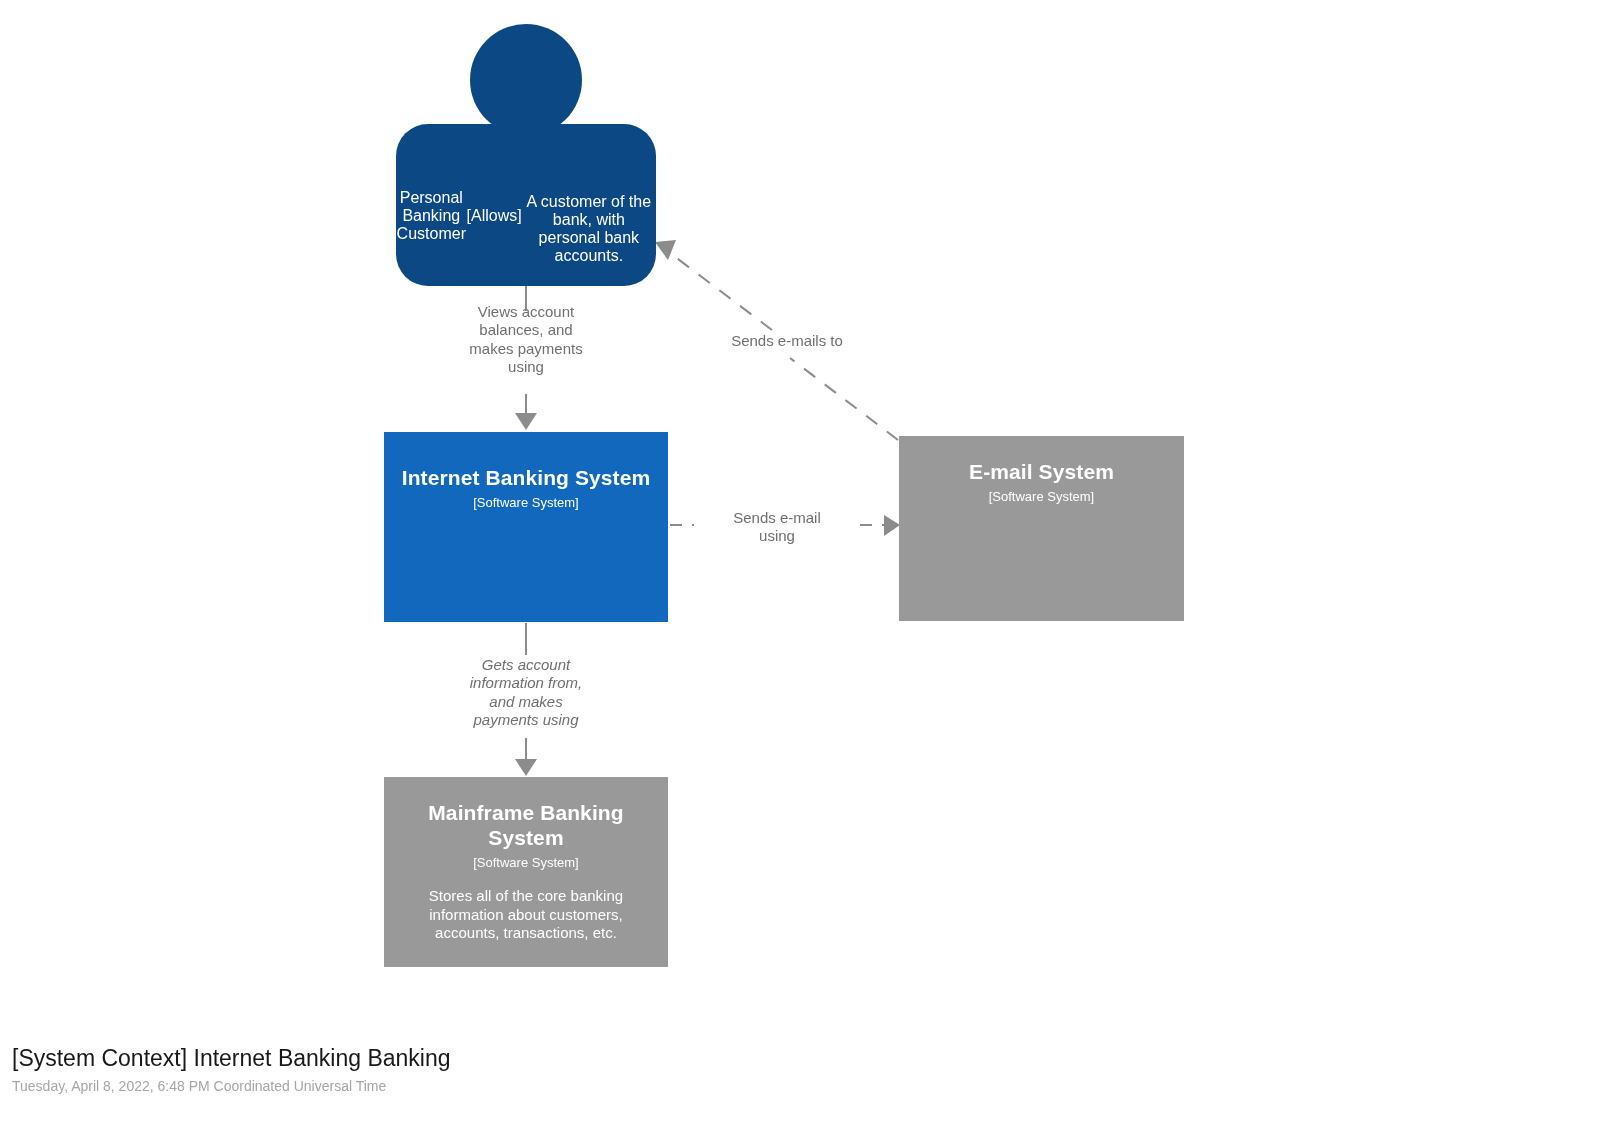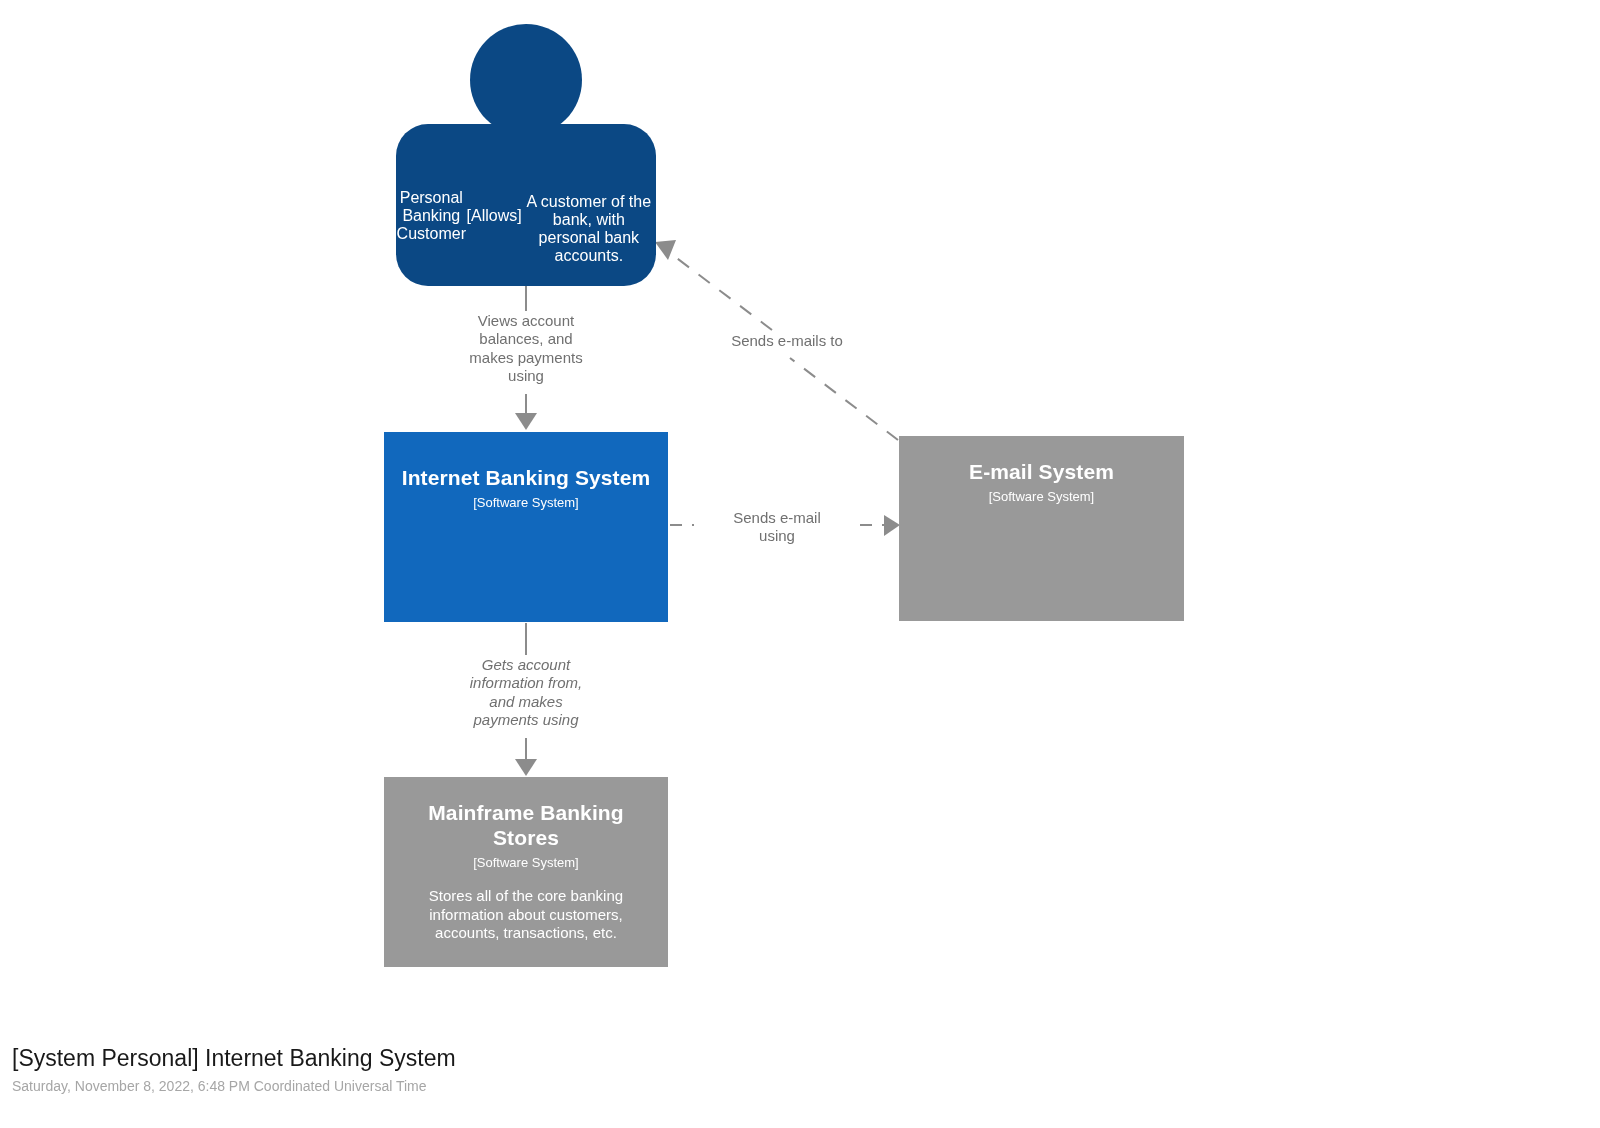--- a/index.html
+++ b/index.html
@@ -119,21 +119,21 @@
   .edge-label {
     position: absolute;
     color: #707070;
     font-size: 15px;
     line-height: 1.22;
     text-align: center;
     white-space: pre-line;
   }
   #label-views {
     left: 436px;
-    top: 312px;
+    top: 303px;
     width: 180px;
     text-align: center;
   }
   #label-gets {
     left: 436px;
     top: 656px;
     width: 180px;
     font-style: italic;
   }
   #label-sends-email-using {
@@ -210,38 +210,38 @@
     <div class="n-title">Internet Banking System</div>
     <div class="n-type">[Software System]</div>
   </div>
 
   <div id="sys-email" class="node">
     <div class="n-title">E-mail System</div>
     <div class="n-type">[Software System]</div>
   </div>
 
   <div id="sys-mainframe" class="node">
-    <div class="n-title">Mainframe Banking Stores</div>
+    <div class="n-title">Mainframe Banking System</div>
     <div class="n-type">[Software System]</div>
     <div class="n-desc">Stores all of the core banking information about customers, accounts, transactions, etc.</div>
   </div>
 
   <div id="label-views" class="edge-label">Views account
 balances, and
 makes payments
 using</div>
 
   <div id="label-sends-email-using" class="edge-label">Sends e-mail
 using</div>
 
   <div id="label-sends-emails-to" class="edge-label">Sends e-mails to</div>
 
   <div id="label-gets" class="edge-label">Gets account
 information from,
 and makes
 payments using</div>
 
   <div id="caption">
-    <div id="caption-title">[System Personal] Internet Banking System</div>
-    <div id="caption-date">Saturday, November 8, 2022, 6:48 PM Coordinated Universal Time</div>
+    <div id="caption-title">[System Context] Internet Banking Banking</div>
+    <div id="caption-date">Tuesday, April 8, 2022, 6:48 PM Coordinated Universal Time</div>
   </div>
 
 </div>
 
 </body></html>

